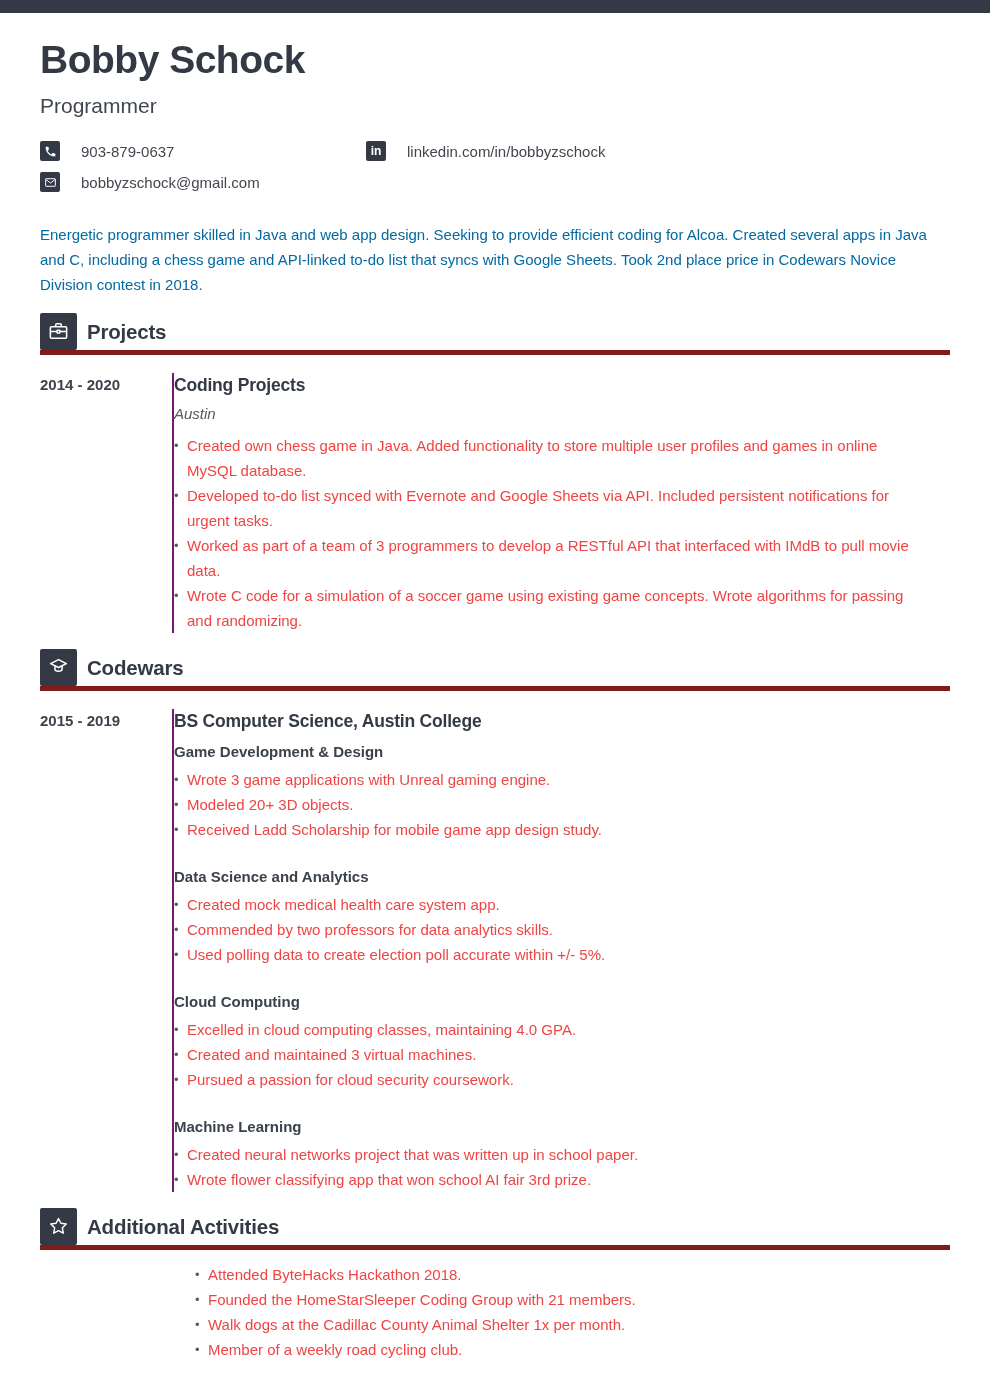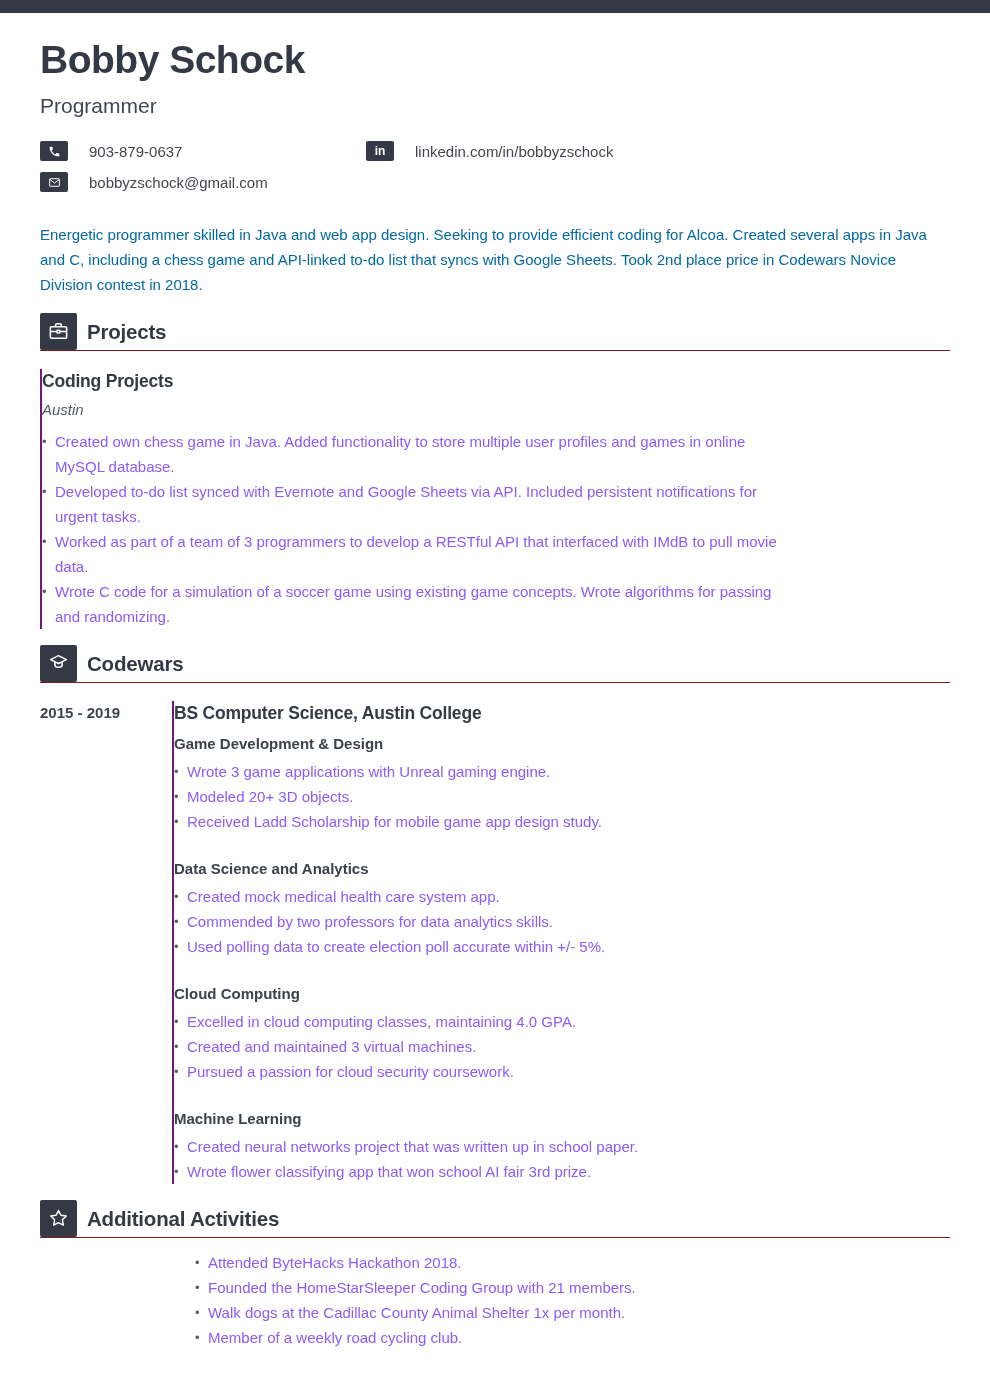--- a/index.html
+++ b/index.html
@@ -19,53 +19,53 @@
   }
   .job-title { margin-top:11px; font-size:21px; line-height:26px; color:#3f4650; }
 
   .contacts {
     margin-top:22px;
     display:grid; grid-template-columns:326px 1fr; grid-auto-rows:20px;
     row-gap:11px; align-items:center;
   }
   .contact { display:flex; align-items:center; }
   .cicon {
-    width:28px; height:20px; background:#333a45; border-radius:2px;
+    width:20px; height:20px; background:#333a45; border-radius:2px;
     display:flex; align-items:center; justify-content:center; flex:none;
   }
   .cicon svg { width:13px; height:13px; display:block; }
   .in-glyph { color:#fff; font-weight:700; font-size:12px; line-height:20px; font-family:"Liberation Sans",sans-serif; }
   .ctext { margin-left:21px; font-size:15px; color:#43474e; }
 
   .summary { margin-top:30px; font-size:15px; line-height:25px; color:#0369a1; max-width:912px; }
 
   .section-header {
     margin-top:16px; display:flex; align-items:stretch;
-    border-bottom:1px solid #7f1d1d;
+    border-bottom:5px solid #7f1d1d;
   }
   .sicon {
     width:37px; height:37px; background:#333a45; border-radius:2px;
     display:flex; align-items:center; justify-content:center; flex:none;
   }
   .sicon svg { width:23px; height:23px; display:block; }
   .section-header h2 {
     font-size:20.5px; font-weight:700; color:#333a45;
     margin:auto 0; padding-left:10px; letter-spacing:-0.2px;
   }
 
   .entry { display:flex; margin-top:18px; }
   .entry-date { width:132px; flex:none; font-size:15px; font-weight:700; color:#3d444e; padding-top:3px; }
   .entry-body { flex:1; border-left:2px solid #701a75; }
   .entry-body h3 { font-size:17.5px; line-height:24px; font-weight:700; color:#333a45; letter-spacing:-0.2px; }
   .entry-subtitle { margin-top:7px; font-size:15px; line-height:20px; font-style:italic; color:#555a60; }
 
   ul.bullets { margin-top:9px; list-style:none; }
   ul.bullets li {
     position:relative; padding-left:13px;
-    font-size:15px; line-height:25px; color:#8b5cf6; max-width:745px;
+    font-size:15px; line-height:25px; color:#ef4444; max-width:745px;
   }
   ul.bullets li::before {
     content:"\2022"; position:absolute; left:0; top:0;
     color:#585c62; font-size:13px; line-height:25px;
   }
   .group { margin-top:24px; }
   .group.first { margin-top:8px; }
   .group h4 { font-size:15px; line-height:22px; font-weight:700; color:#3b424c; }
   .group ul.bullets { margin-top:4px; }
 
@@ -114,20 +114,21 @@
         <svg viewBox="0 0 24 24" fill="none" stroke="#ffffff" stroke-width="1.6" stroke-linejoin="round">
           <path d="M9 7V5.4C9 4.6 9.6 4 10.4 4h3.2c.8 0 1.4.6 1.4 1.4V7"></path>
           <rect x="3.5" y="7" width="17" height="12" rx="1.2"></rect>
           <path d="M3.5 12h7M13.5 12h7"></path>
           <rect x="10.5" y="10.6" width="3" height="3" rx="0.5"></rect>
         </svg>
       </span>
       <h2>Projects</h2>
     </div>
     <div class="entry">
+      <div class="entry-date">2014 - 2020</div>
       <div class="entry-body">
         <h3>Coding Projects</h3>
         <div class="entry-subtitle">Austin</div>
         <ul class="bullets">
           <li>Created own chess game in Java. Added functionality to store multiple user profiles and games in online MySQL database.</li>
           <li>Developed to-do list synced with Evernote and Google Sheets via API. Included persistent notifications for urgent tasks.</li>
           <li>Worked as part of a team of 3 programmers to develop a RESTful API that interfaced with IMdB to pull movie data.</li>
           <li>Wrote C code for a simulation of a soccer game using existing game concepts. Wrote algorithms for passing and randomizing.</li>
         </ul>
       </div>

